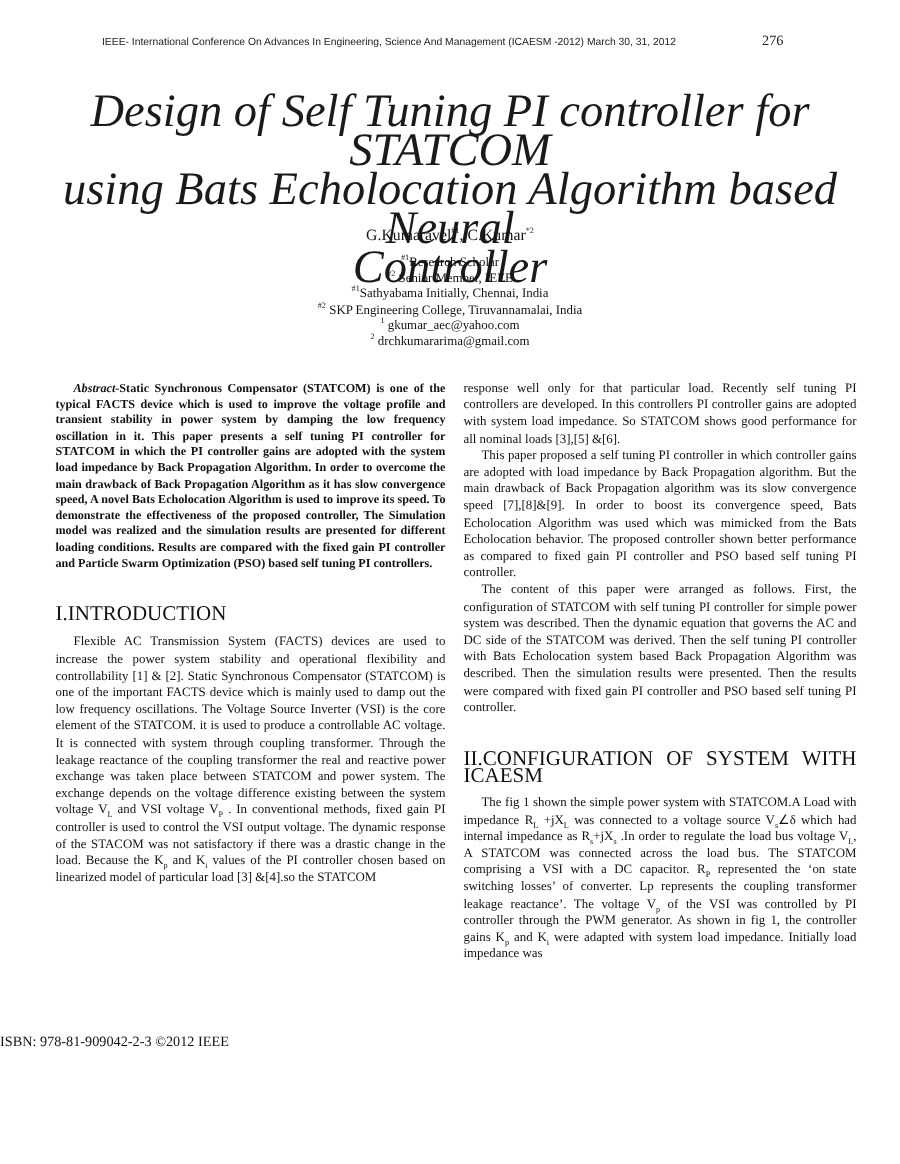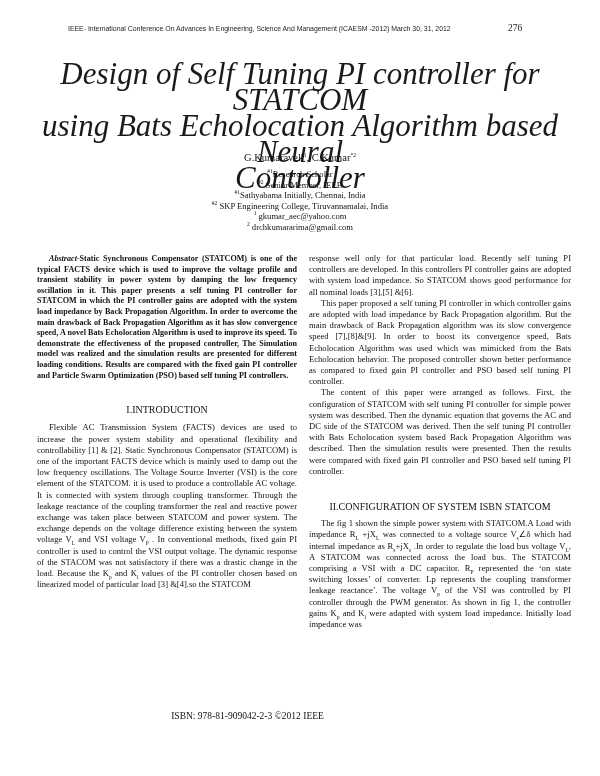--- a/index.html
+++ b/index.html
@@ -30,26 +30,26 @@
     position: absolute; top: 254px; width: 260px; font-size: 8.6px; line-height: 11.2px;
     text-align: justify;
   }
   .col.left { left: 37px; }
   .col.right { left: 309px; width: 262px; top: 253px; }
   .col p { margin: 0; text-indent: 12px; }
   .abstract { font-weight: bold; font-size: 8.1px; line-height: 10.6px; }
   .abstract em, .keywords em { font-weight: bold; }
   .keywords { font-weight: bold; font-size: 8.1px; line-height: 10.6px; margin-top: 10px !important; }
   .heading {
-    text-align: center; text-indent: 0 !important; font-size: 10px; margin: 20px 0 7px 0 !important;
+    text-indent: 0 !important; font-size: 14px; margin: 20px 0 7px 0 !important;
   }
   .col.left .heading { margin: 23px 0 7px 0 !important; }
   .col.right .heading { margin: 24px 0 6px 0 !important; }
   .footer {
-    position: absolute; left: 0; top: 711px; width: 495px; text-align: center;
+    position: absolute; left: 0; top: 690px; width: 495px; 
     font-size: 9.5px;
   }
 </style>
 </head>
 <body>
 
 <div class="runhead">
   <span>IEEE- International Conference On Advances In Engineering, Science And Management (ICAESM -2012) March 30, 31, 2012</span>
   <span class="pg">276</span>
 </div>
@@ -76,17 +76,17 @@
 <div class="col left">
   <p class="abstract"><em>Abstract-</em><span>Static Synchronous Compensator (STATCOM) is one of the typical FACTS device which is used to improve the voltage profile and transient stability in power system by damping the low frequency oscillation in it. This paper presents a self tuning PI controller for STATCOM in which the PI controller gains are adopted with the system load impedance by Back Propagation Algorithm. In order to overcome the main drawback of Back Propagation Algorithm as it has slow convergence speed, A novel Bats Echolocation Algorithm is used to improve its speed. To demonstrate the effectiveness of the proposed controller, The Simulation model was realized and the simulation results are presented for different loading conditions. Results are compared with the fixed gain PI controller and Particle Swarm Optimization (PSO) based self tuning PI controllers.</span></p>
   <p class="heading">I.INTRODUCTION</p>
   <p><span>Flexible AC Transmission System (FACTS) devices are used to increase the power system stability and operational flexibility and controllability [1] &amp; [2]. Static Synchronous Compensator (STATCOM) is one of the important FACTS device which is mainly used to damp out the low frequency oscillations. The Voltage Source Inverter (VSI) is the core element of the STATCOM. it is used to produce a controllable AC voltage. It is connected with system through coupling transformer. Through the leakage reactance of the coupling transformer the real and reactive power exchange was taken place between STATCOM and power system. The exchange depends on the voltage difference existing between the system voltage V</span><sub>L</sub><span> and VSI voltage V</span><sub>P</sub><span> . In conventional methods, fixed gain PI controller is used to control the VSI output voltage. The dynamic response of the STACOM was not satisfactory if there was a drastic change in the load. Because the K</span><sub>p</sub><span> and K</span><sub>i</sub><span> values of the PI controller chosen based on linearized model of particular load [3] &amp;[4].so the STATCOM</span></p>
 </div>
 
 <div class="col right">
   <p style="text-indent:0">response well only for that particular load.  Recently self tuning PI controllers are developed. In this controllers PI controller gains are adopted with system load impedance. So STATCOM shows good performance for all nominal loads [3],[5] &amp;[6].</p>
   <p>This paper proposed a self tuning PI controller in which controller gains are adopted with load impedance by Back Propagation algorithm. But the main drawback of  Back Propagation algorithm was its slow convergence speed [7],[8]&amp;[9]. In order to boost its convergence speed, Bats Echolocation Algorithm was used which was mimicked from the Bats Echolocation behavior. The proposed controller shown better performance as compared to fixed gain PI controller and PSO based self tuning PI controller.</p>
   <p>The content of this paper were arranged as follows. First, the configuration of STATCOM with self tuning PI controller for simple power system was described. Then the dynamic equation that governs the AC and DC side of the STATCOM was derived. Then the self tuning PI controller with Bats Echolocation system based Back Propagation Algorithm was described. Then the simulation results were presented. Then the results were compared with fixed gain PI controller and PSO based self tuning PI controller.</p>
-  <p class="heading">II.CONFIGURATION OF SYSTEM ISBN STATCOM</p>
+  <p class="heading">II.CONFIGURATION OF SYSTEM WITH ICAESM</p>
   <p><span>The fig 1 shown the simple power system with STATCOM.A Load with impedance R</span><sub>L</sub><span> +jX</span><sub>L</sub><span> was connected to a voltage source V</span><sub>s</sub><span>∠δ which had internal impedance as R</span><sub>s</sub><span>+jX</span><sub>s</sub><span> .In order to regulate the load bus voltage V</span><sub>L</sub><span>, A STATCOM was connected across the load bus. The STATCOM comprising a VSI with a DC capacitor. R</span><sub>P</sub><span> represented the ‘on state switching losses’ of converter. Lp represents the coupling transformer leakage reactance’. The voltage V</span><sub>p</sub><span> of the VSI was controlled by PI controller through the PWM generator. As shown in fig 1, the controller gains K</span><sub>p</sub><span> and K</span><sub>i</sub><span> were adapted with system load impedance. Initially load impedance was</span></p>
 </div>
 
 <div class="footer">ISBN: 978-81-909042-2-3 ©2012 IEEE</div>
 
 </body></html>

